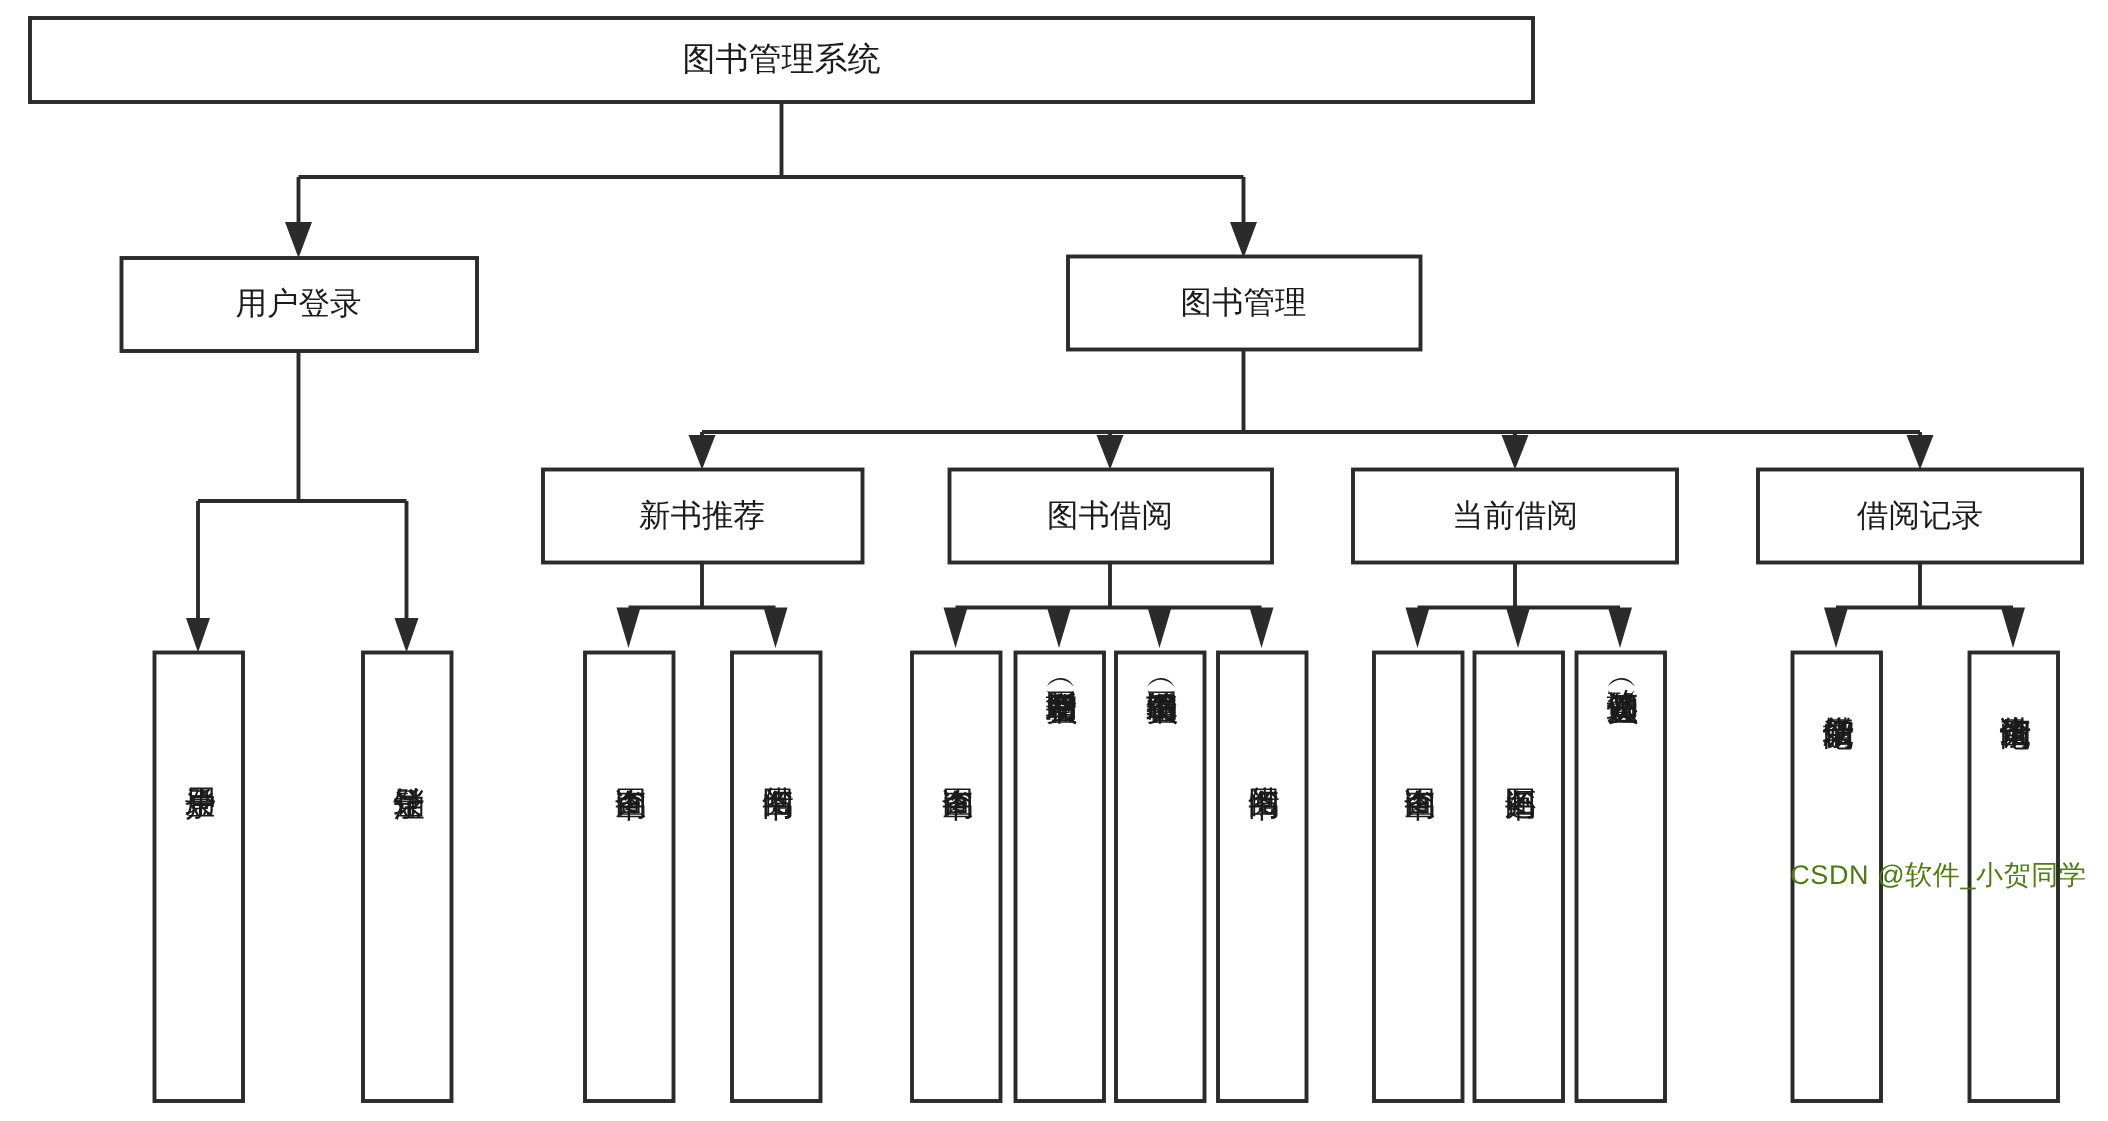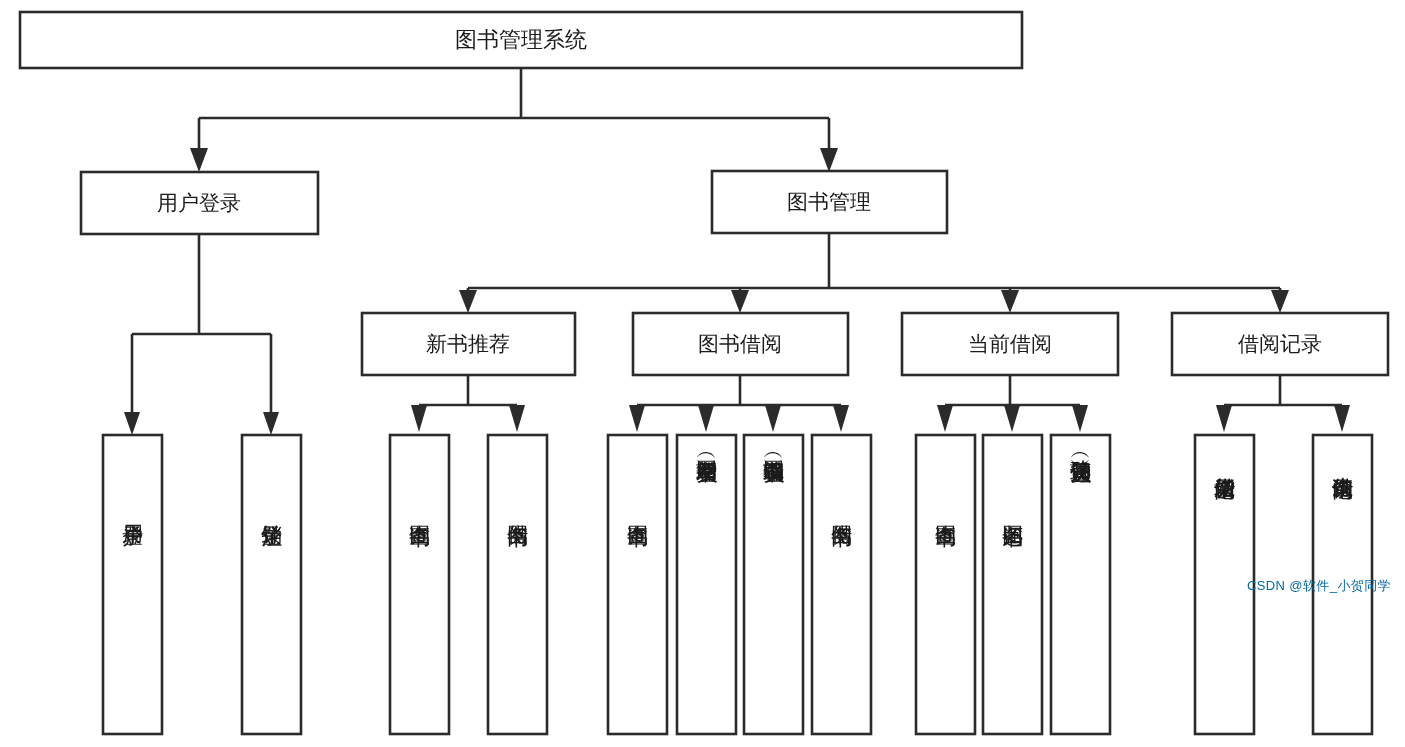--- a/index.html
+++ b/index.html
@@ -72,22 +72,22 @@
     writing-mode: vertical-rl;
     text-orientation: upright;
     letter-spacing: 0.5px;
     white-space: nowrap;
   }
   .watermark {
     position: absolute;
     right: 14px;
     bottom: 6px;
     font-family: "Liberation Sans", sans-serif;
-    font-size: 13px;
-    color: #0369a1;
+    font-size: 18px;
+    color: #4d7c0f;
     white-space: nowrap;
     letter-spacing: 0.4px;
   }
 </style>
 </head>
 <body>
 
 <div id="diagram-root">
 
   <svg id="tree-svg" viewBox="0 0 1405 747">

